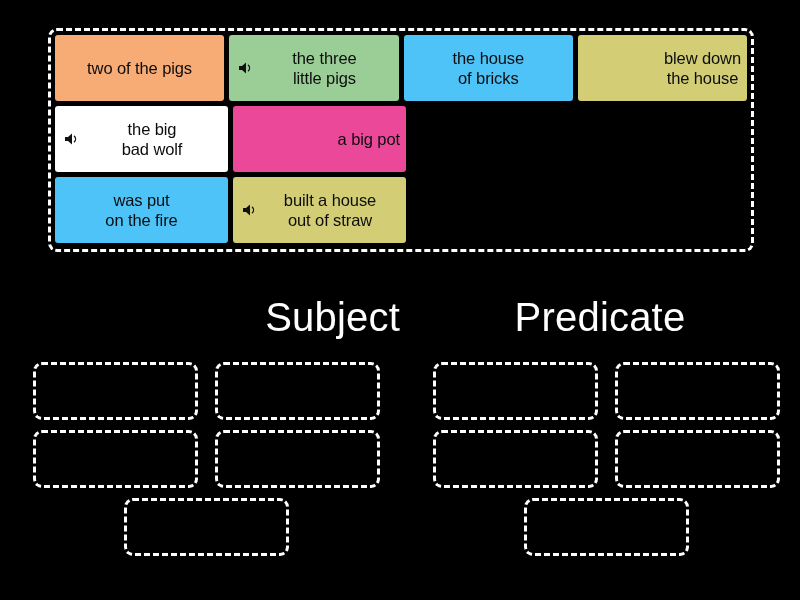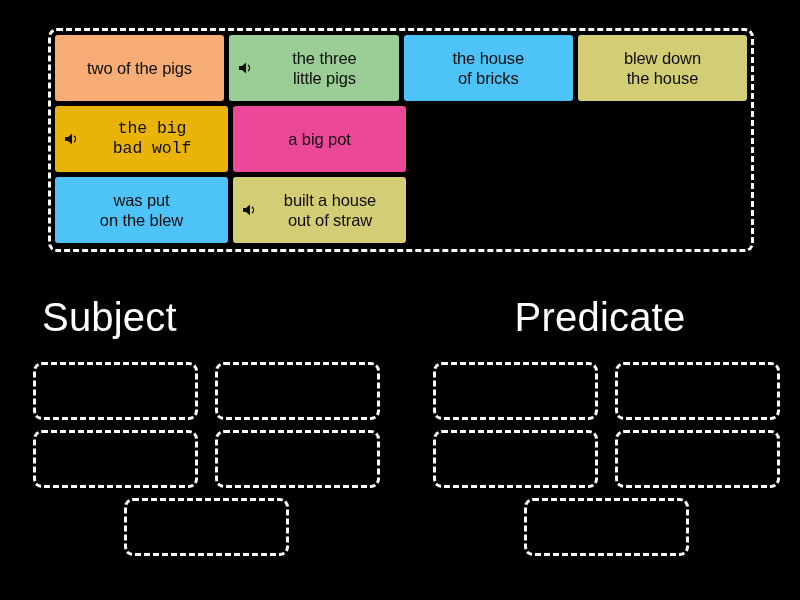--- a/index.html
+++ b/index.html
@@ -64,32 +64,32 @@
     top: 50%;
     transform: translateY(-50%);
     width: 16px;
     height: 14px;
     display: block;
   }
 
   .tile-w1 { width: 173px; }
   .tile-w2 { width: 173px; }
   .tile-w3 { width: 173px; }
-  .tile-w4 { width: 173px; }
+  .tile-w4 { width: 173px; justify-content: flex-end; }
 
   
   .heading {
     position: absolute;
     color: #ffffff;
     font-size: 40px;
     font-weight: 400;
     letter-spacing: 0.2px;
     white-space: nowrap;
   }
-  #heading-subject   { left: 0px;   top: 295px; width: 400px; text-align: left; padding-left: 42px; }
+  #heading-subject   { left: 0px;   top: 295px; width: 400px; text-align: right; padding-left: 42px; }
   #heading-predicate { left: 400px; top: 295px; width: 400px; text-align: center; }
 
   
   .dropgroup { position: absolute; top: 358px; width: 400px; height: 200px; }
   #dropgroup-subject   { left: 0px; }
   #dropgroup-predicate { left: 400px; }
 
   .slot {
     position: absolute;
     border: 3px dashed #ffffff;
@@ -126,37 +126,37 @@
         <span>the house
 of bricks</span>
       </div>
       <div class="tile tile-w4" style="background: rgb(211, 206, 118);">
         <span>blew down
 the house</span>
       </div>
     </div>
 
     <div class="tile-row">
-      <div class="tile tile-w1 has-audio" style="background: #eab308; font-family: Liberation Mono, monospace;">
+      <div class="tile tile-w1 has-audio" style="background: #ffffff;">
         <svg class="speaker" viewBox="0 0 16 14">
           <path d="M1 5 h3 L8 1.5 v11 L4 9 H1 Z" fill="#111111"></path>
           <path d="M10.4 4.2 a4 4 0 0 1 0 5.6" stroke="#111111" stroke-width="1.3" fill="none" stroke-linecap="round"></path>
         </svg>
         <span>the big
 bad wolf</span>
       </div>
       <div class="tile tile-w4" style="background: #ec4899;">
         <span>a big pot</span>
       </div>
     </div>
 
     <div class="tile-row">
       <div class="tile tile-w1" style="background: rgb(77, 195, 247);">
         <span>was put
-on the blew</span>
+on the fire</span>
       </div>
       <div class="tile tile-w2 has-audio" style="background: rgb(211, 206, 118);">
         <svg class="speaker" viewBox="0 0 16 14">
           <path d="M1 5 h3 L8 1.5 v11 L4 9 H1 Z" fill="#111111"></path>
           <path d="M10.4 4.2 a4 4 0 0 1 0 5.6" stroke="#111111" stroke-width="1.3" fill="none" stroke-linecap="round"></path>
         </svg>
         <span>built a house
 out of straw</span>
       </div>
     </div>

